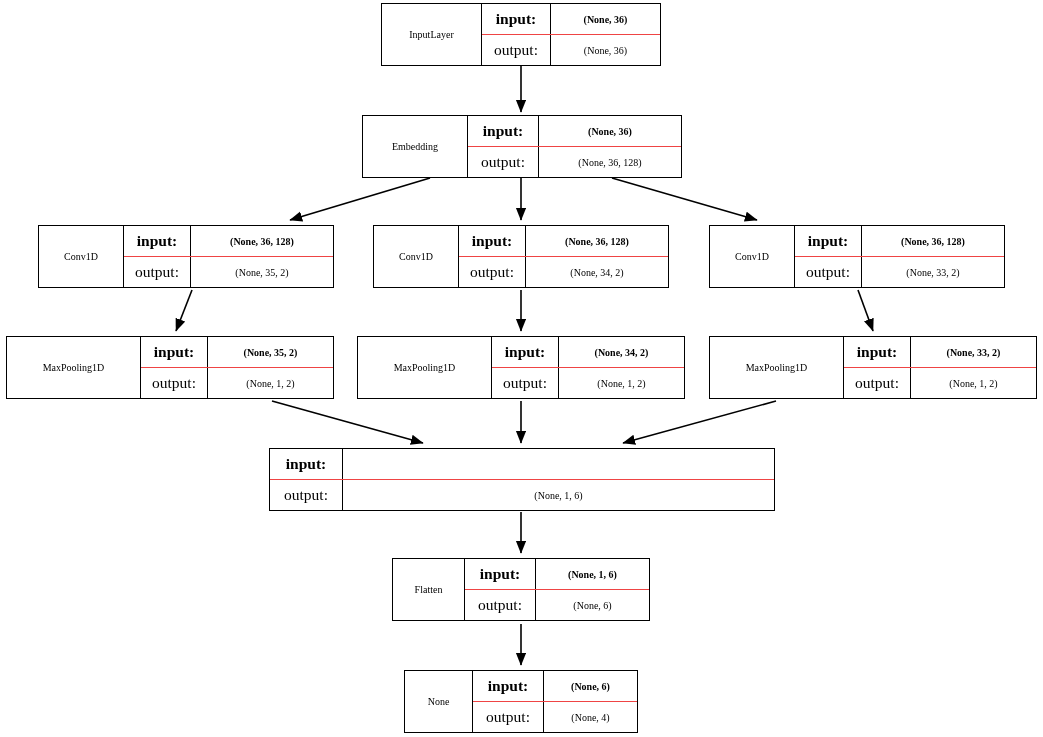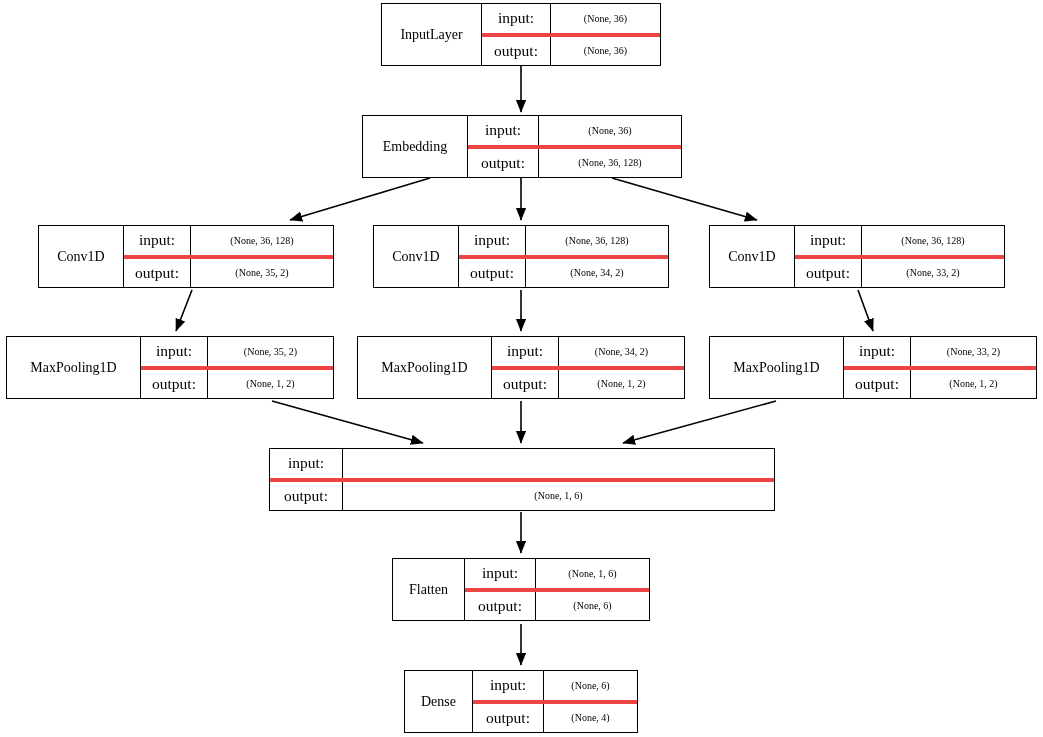--- a/index.html
+++ b/index.html
@@ -36,40 +36,41 @@
     background: #ffffff;
     box-sizing: border-box;
     z-index: 2;
   }
   .node-name {
     display: flex;
     align-items: center;
     justify-content: center;
     padding: 0 9px;
     border-right: 1px solid #000000;
-    font-size: 14px;
+    font-size: 10px;
     line-height: 1.1;
     white-space: nowrap;
     box-sizing: border-box;
   }
   .node-io {
     display: flex;
     flex-direction: column;
     flex: 1 1 auto;
     box-sizing: border-box;
   }
   .io-row {
     display: flex;
     flex-direction: row;
     flex: 1 1 0;
     align-items: stretch;
     box-sizing: border-box;
   }
   .io-row.top {
-    border-bottom: 4px solid #ef4444;
+    border-bottom: 1px solid #ef4444;
+    font-weight: bold;
   }
   .io-label {
     display: flex;
     align-items: center;
     justify-content: center;
     border-right: 1px solid #000000;
     font-size: 15.5px;
     white-space: nowrap;
     box-sizing: border-box;
   }
@@ -243,21 +244,21 @@
         <div class="io-value">(None, 1, 6)</div>
       </div>
       <div class="io-row">
         <div class="io-label" style="width:71px;">output:</div>
         <div class="io-value">(None, 6)</div>
       </div>
     </div>
   </div>
 
   <div class="node" style="left:404px; top:670px; width:234px; height:63px;">
-    <div class="node-name" style="width:68px;">Dense</div>
+    <div class="node-name" style="width:68px;">None</div>
     <div class="node-io">
       <div class="io-row top">
         <div class="io-label" style="width:71px;">input:</div>
         <div class="io-value">(None, 6)</div>
       </div>
       <div class="io-row">
         <div class="io-label" style="width:71px;">output:</div>
         <div class="io-value">(None, 4)</div>
       </div>
     </div>

